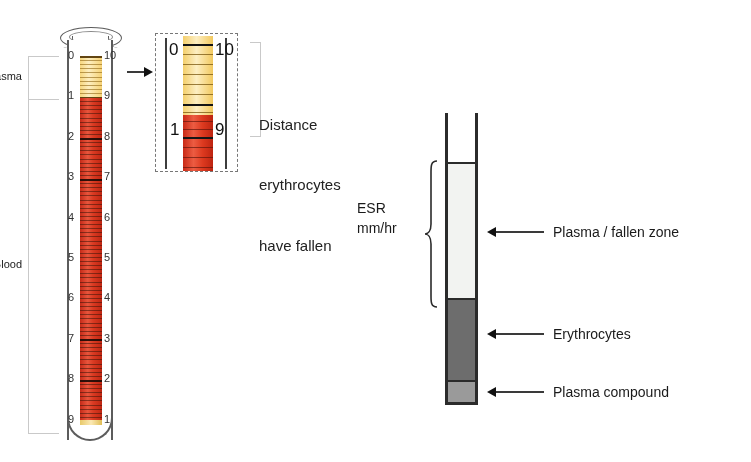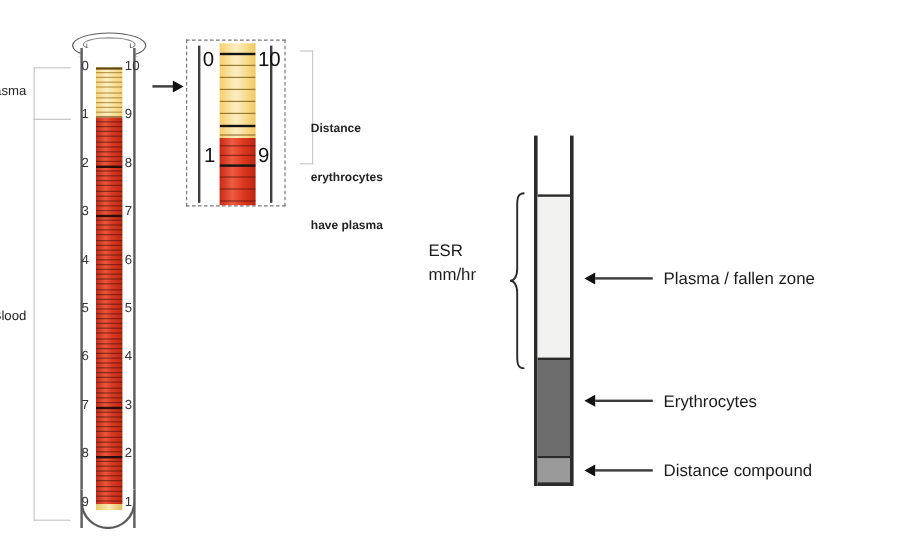--- a/index.html
+++ b/index.html
@@ -1,19 +1,19 @@
 <!DOCTYPE html>
 <html><head>
 <meta charset="utf-8">
 <style>
   html,body{margin:0;padding:0;background:#ffffff;}
   body{width:751px;height:462px;position:relative;overflow:hidden;
        font-family:"Liberation Sans",sans-serif;color:#1a1a1a;}
   .abs{position:absolute;}
-  .lbl{font-size:10px;color:#222;line-height:1.35;white-space:pre;font-weight:bold;}
+  .lbl{font-size:15px;color:#222;line-height:1.35;white-space:pre;}
 
   
   #tube-assembly{left:0;top:0;width:150px;height:462px;}
 
   .tube-body{position:absolute;left:67px;top:40px;width:46px;height:400px;
              border-left:2px solid #5c5c5c;border-right:2px solid #5c5c5c;
              box-sizing:border-box;background:#fff;}
   .tube-bottom{position:absolute;left:67px;top:408px;width:46px;height:33px;
                border:2px solid #5c5c5c;border-top:none;
                border-radius:0 0 23px 23px;box-sizing:border-box;background:#fff;}
@@ -251,21 +251,21 @@
   <div class="inum" style="left:13px;top:6px;">0</div>
   <div class="inum" style="left:59px;top:6px;">10</div>
   <div class="inum" style="left:14px;top:86px;">1</div>
   <div class="inum" style="left:59px;top:86px;">9</div>
 </div>
 
 <div class="brk abs" style="left:250px;top:42px;height:93px;width:10px;border-left:none;border-right:1px solid #c9c9c9;"></div>
 <div class="lbl abs" style="left:259px;top:74px;">
   <div>Distance</div>
   <div>erythrocytes</div>
-  <div>have plasma</div>
+  <div>have fallen</div>
 </div>
 
 <div id="esr-tube">
   <div class="rt-wall" style="left:0;"></div>
   <div class="rt-wall" style="left:30px;"></div>
   <div class="rt-zone rt-plasma"></div>
   <div class="rt-zone rt-ery"></div>
   <div class="rt-zone rt-seal"></div>
 </div>
 
@@ -282,13 +282,13 @@
 <div class="arrow-line abs" style="left:496px;top:231px;width:48px;"></div>
 <div class="arrow-head ah-left abs" style="left:487px;top:227px;"></div>
 <div class="r-lbl" style="left:553px;top:224px;">Plasma / fallen zone</div>
 
 <div class="arrow-line abs" style="left:496px;top:333px;width:48px;"></div>
 <div class="arrow-head ah-left abs" style="left:487px;top:329px;"></div>
 <div class="r-lbl" style="left:553px;top:326px;">Erythrocytes</div>
 
 <div class="arrow-line abs" style="left:496px;top:391px;width:48px;"></div>
 <div class="arrow-head ah-left abs" style="left:487px;top:387px;"></div>
-<div class="r-lbl" style="left:553px;top:384px;">Distance compound</div>
+<div class="r-lbl" style="left:553px;top:384px;">Plasma compound</div>
 
 </body></html>

